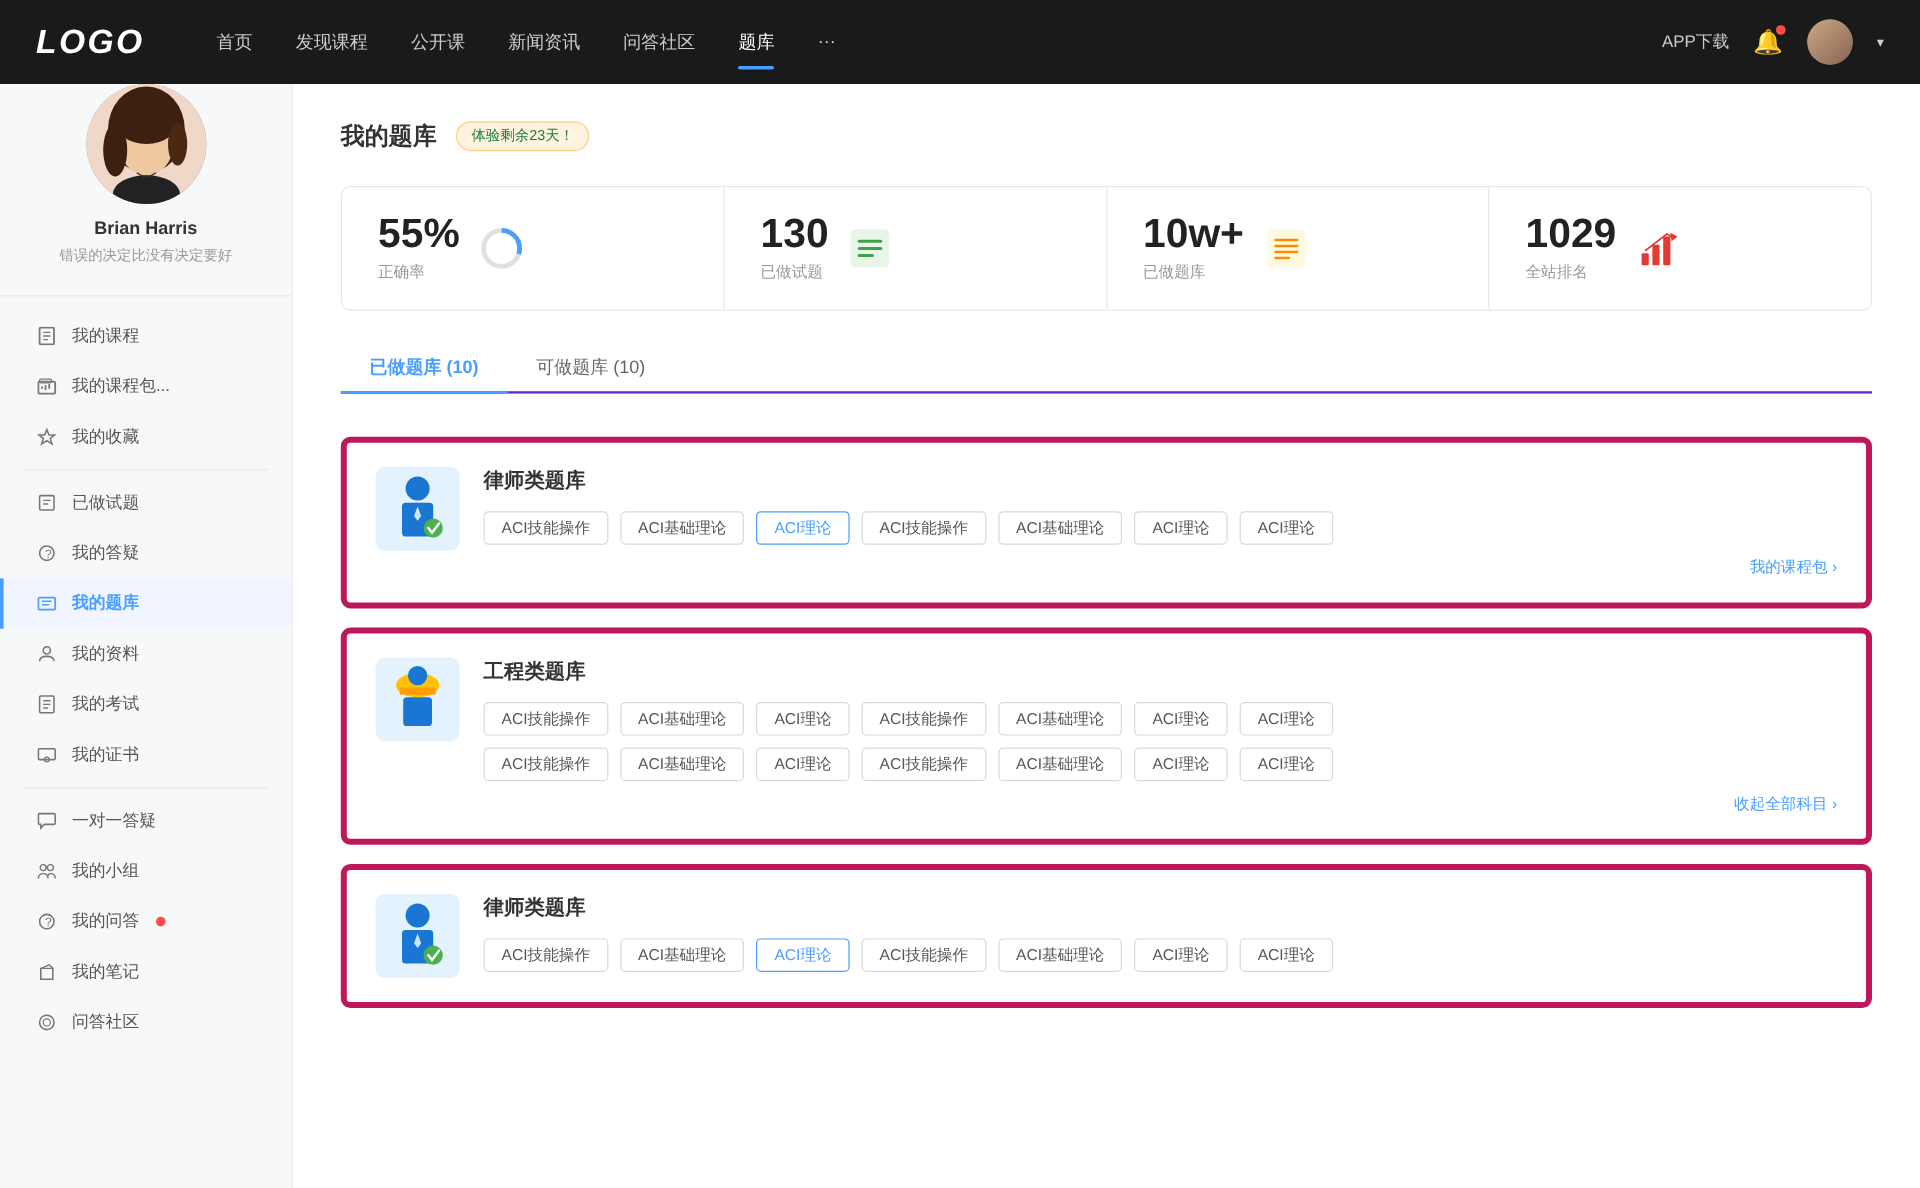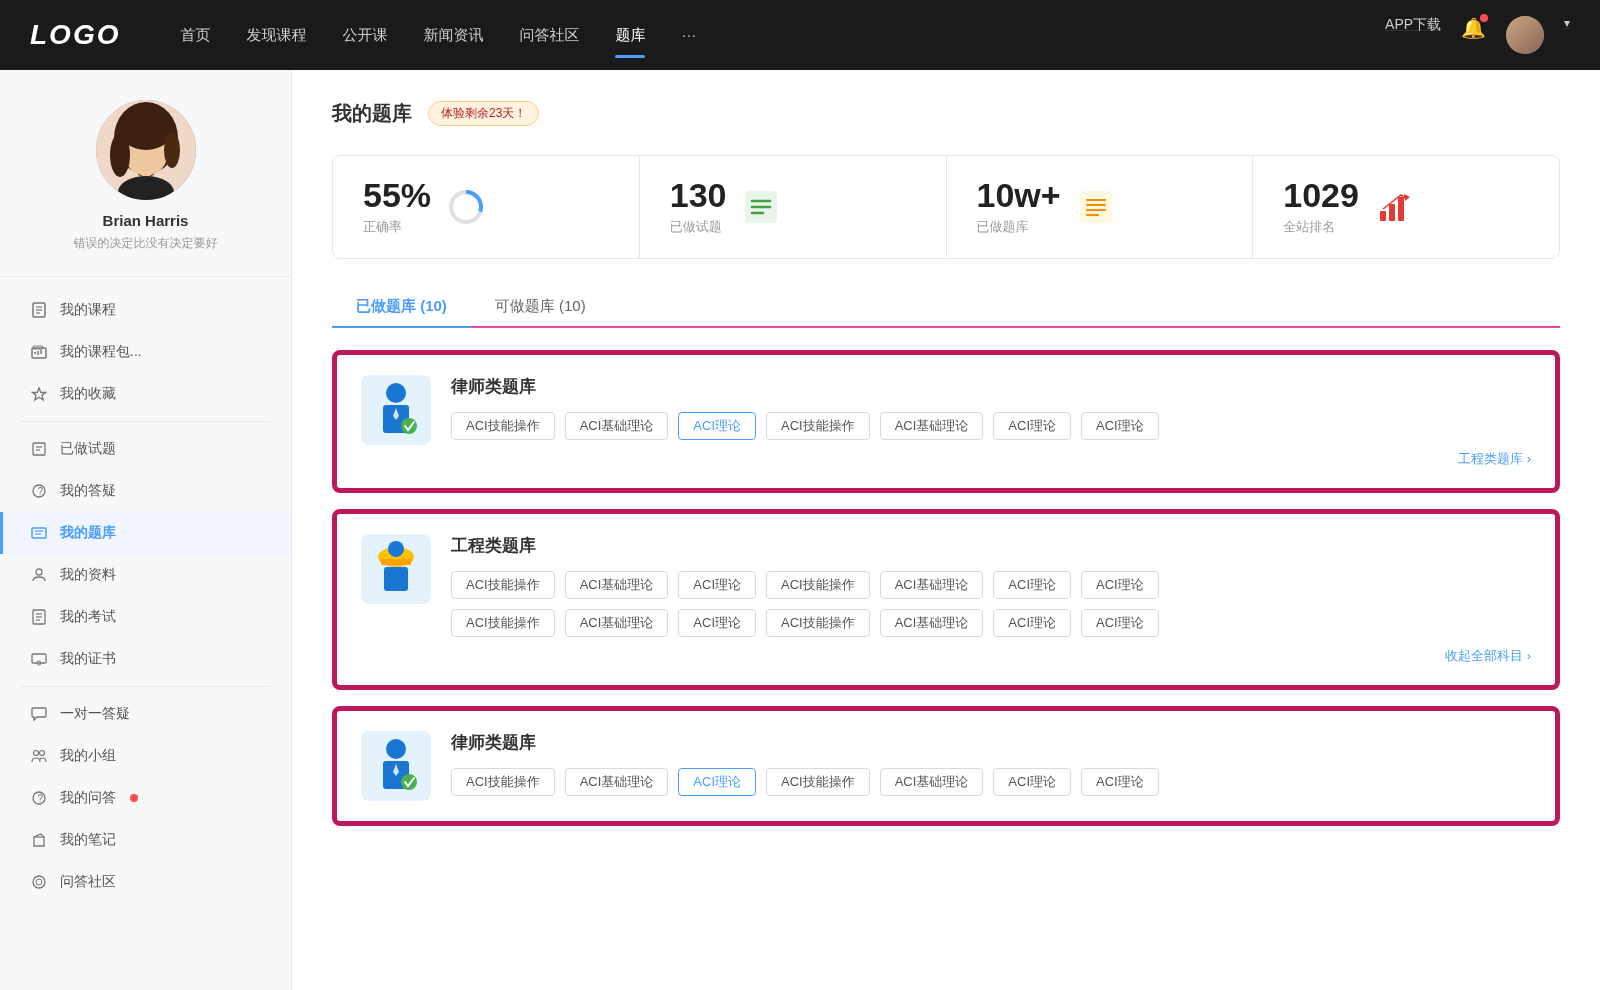--- a/index.html
+++ b/index.html
@@ -43,22 +43,22 @@
       content: '';
       position: absolute;
       bottom: -8px;
       left: 0; right: 0;
       height: 3px;
       background: #4a9eff;
       border-radius: 2px;
     }
     .nav-right {
       display: flex;
+      align-items: center;
       gap: 20px;
-      text-decoration: underline;
     }
     .nav-app-download {
       color: #ccc;
       font-size: 14px;
       cursor: pointer;
     }
     .nav-bell {
       color: #ccc;
       font-size: 20px;
       cursor: pointer;
@@ -87,25 +87,24 @@
 
     
     .page-container {
       margin-top: 70px;
       display: flex;
       min-height: calc(100vh - 70px);
     }
 
     
     .sidebar {
-      width: 292px;
+      width: 244px;
       background: #f7f8fa;
       border-right: 1px solid #e8e8e8;
       flex-shrink: 0;
-      padding-top: 30px;
       padding-bottom: 30px;
     }
     .sidebar-profile {
       text-align: center;
       padding: 0 20px 24px;
       border-bottom: 1px solid #e8e8e8;
     }
     .sidebar-avatar {
       width: 100px; height: 100px;
       border-radius: 50%;
@@ -182,21 +181,21 @@
       margin-bottom: 28px;
     }
     .page-title {
       font-size: 20px;
       font-weight: 600;
       color: #333;
     }
     .trial-badge {
       background: #fff3e0;
       border: 1px solid #ffcc80;
-      color: #b91c1c;
+      color: #15803d;
       font-size: 12px;
       padding: 3px 12px;
       border-radius: 20px;
     }
 
     
     .stats-row {
       display: flex;
       gap: 0;
       border: 1px solid #e8e8e8;
@@ -230,22 +229,22 @@
       display: flex; align-items: center; justify-content: center;
       border-radius: 8px;
       font-size: 20px;
     }
     .stat-icon-blue { background: transparent; }
 
     
     .tabs-row {
       display: flex;
       gap: 0;
-      border-bottom: 2px solid #ec4899;
-      margin-bottom: 22px;
+      border-bottom: 2px solid #6d28d9;
+      margin-bottom: 36px;
     }
     .tab-item {
       padding: 10px 24px;
       font-size: 15px;
       color: #666;
       cursor: pointer;
       position: relative;
     }
     .tab-item.active {
       color: #4a9eff;
@@ -629,21 +628,21 @@
           <div class="qbank-title">律师类题库</div>
           <div class="qbank-tags">
             <span class="qbank-tag">ACI技能操作</span>
             <span class="qbank-tag">ACI基础理论</span>
             <span class="qbank-tag active-tag">ACI理论</span>
             <span class="qbank-tag">ACI技能操作</span>
             <span class="qbank-tag">ACI基础理论</span>
             <span class="qbank-tag">ACI理论</span>
             <span class="qbank-tag">ACI理论</span>
           </div>
-          <div class="expand-link">工程类题库 ›</div>
+          <div class="expand-link">我的课程包 ›</div>
         </div>
       </div>
     </div>
 
     <div class="qbank-card">
       <div class="qbank-header">
         <div class="qbank-icon">
           <svg width="50" height="60" viewBox="0 0 50 60">
 
             <ellipse cx="25" cy="18" rx="18" ry="10" fill="#ffc107"></ellipse>

